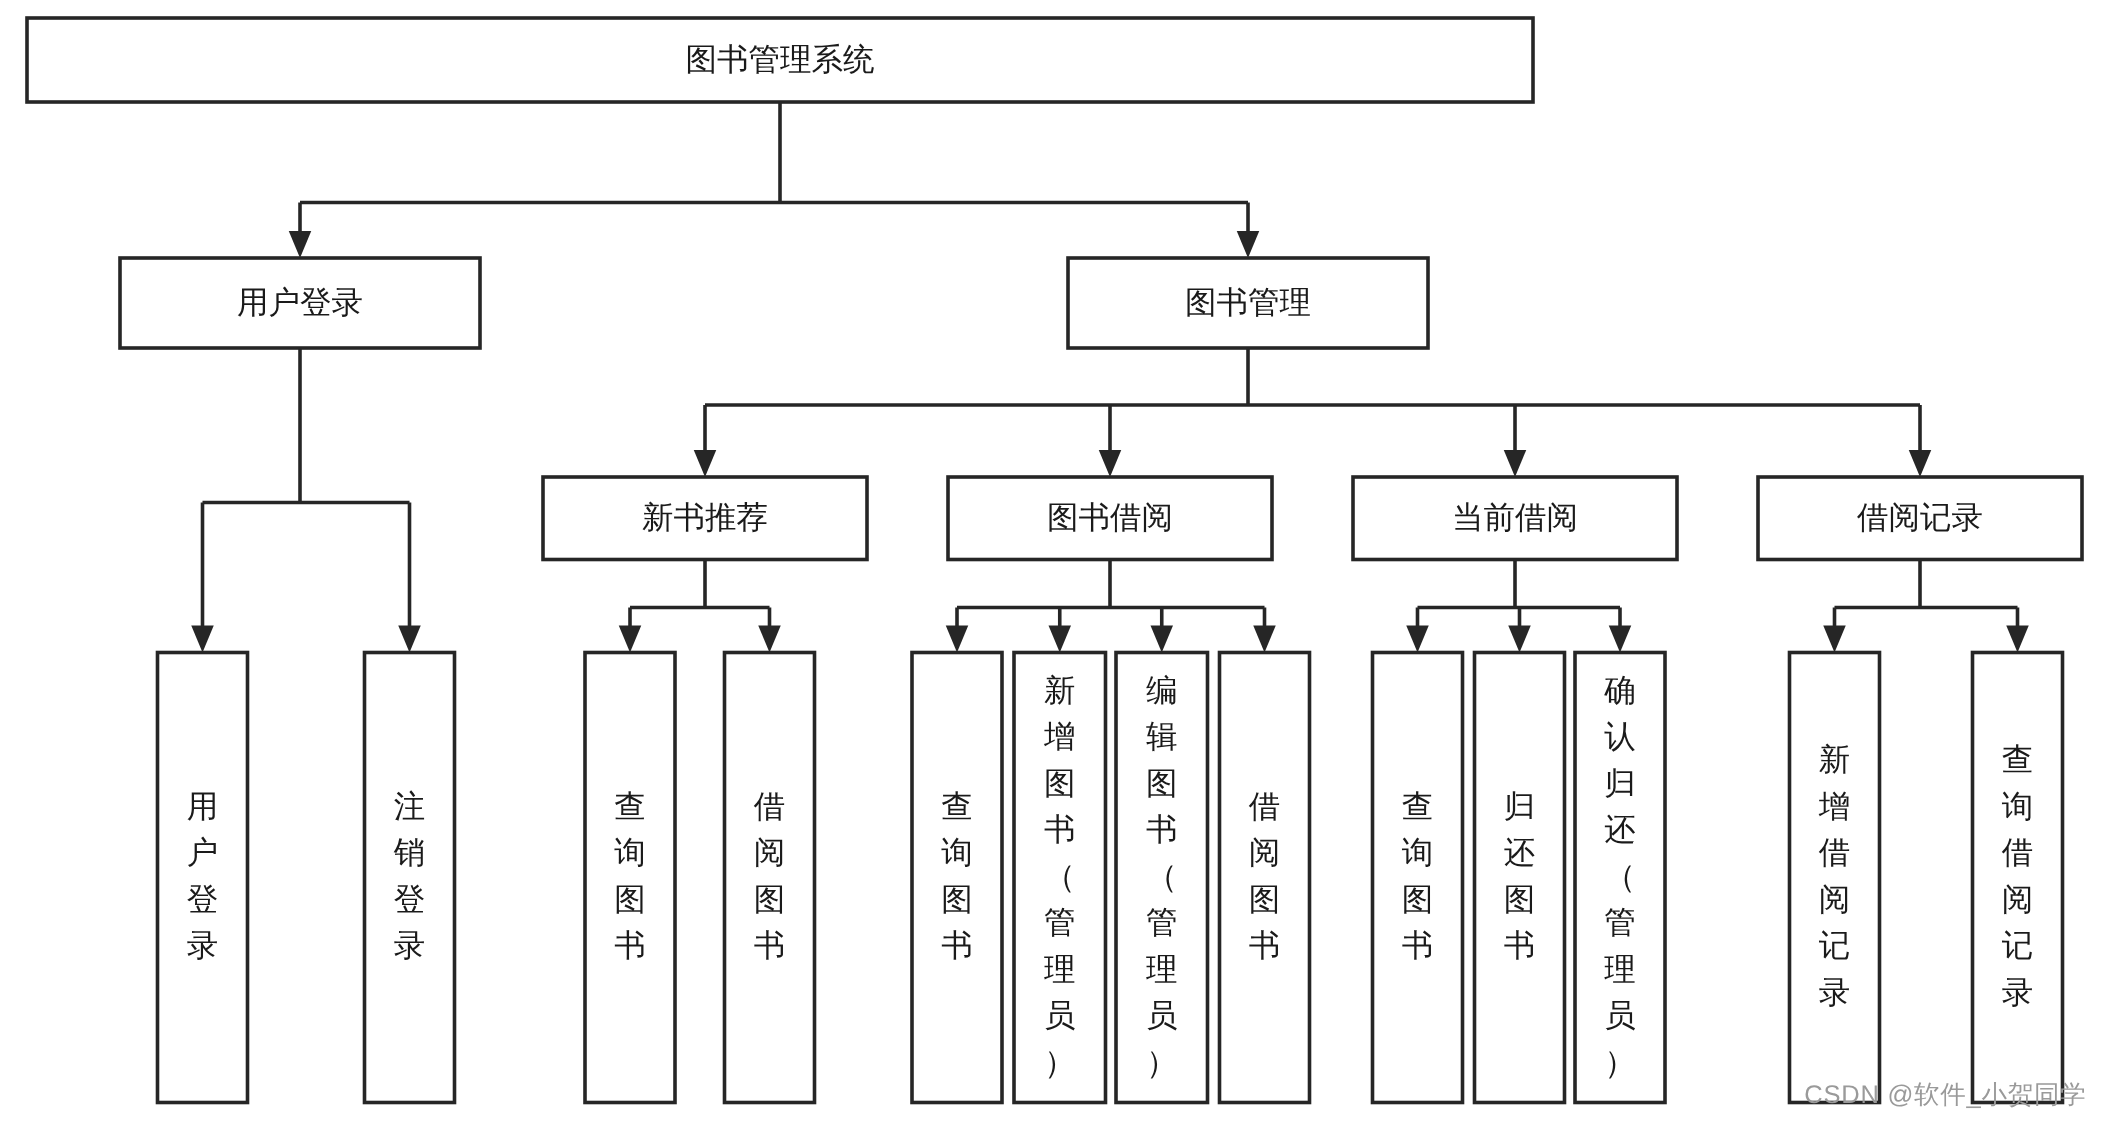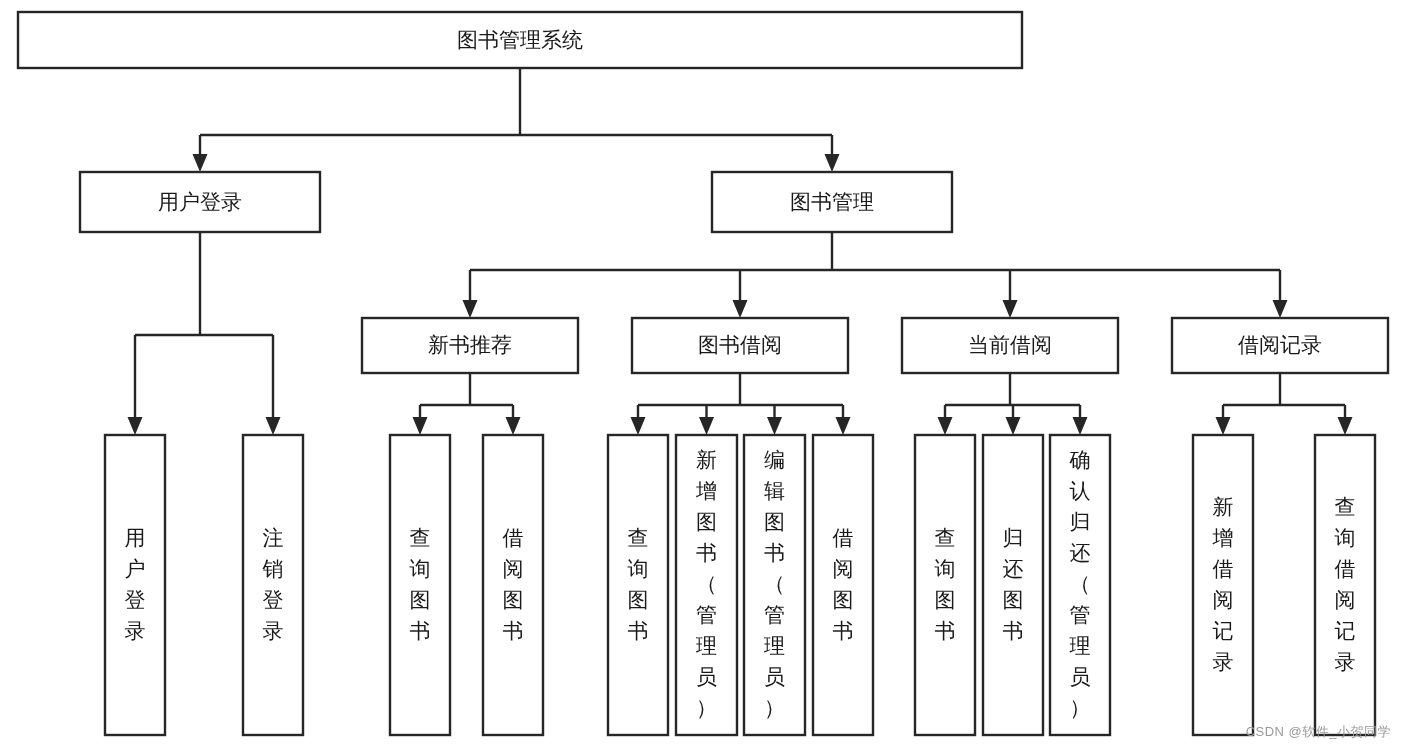--- a/index.html
+++ b/index.html
@@ -36,21 +36,21 @@
     stroke:#262626;
     stroke-width:2.4;
     fill:none;
     stroke-linecap:butt;
   }
   .arrow-head{fill:#262626;stroke:none;}
   .watermark{
     position:absolute;
     right:14px;
     bottom:6px;
-    font-size:13px;
+    font-size:17px;
     color:#9a9a9a;
     font-family:"Liberation Sans","DejaVu Sans",sans-serif;
     white-space:nowrap;
     letter-spacing:0.5px;
     user-select:none;
   }
 </style>
 </head>
 <body>
 

